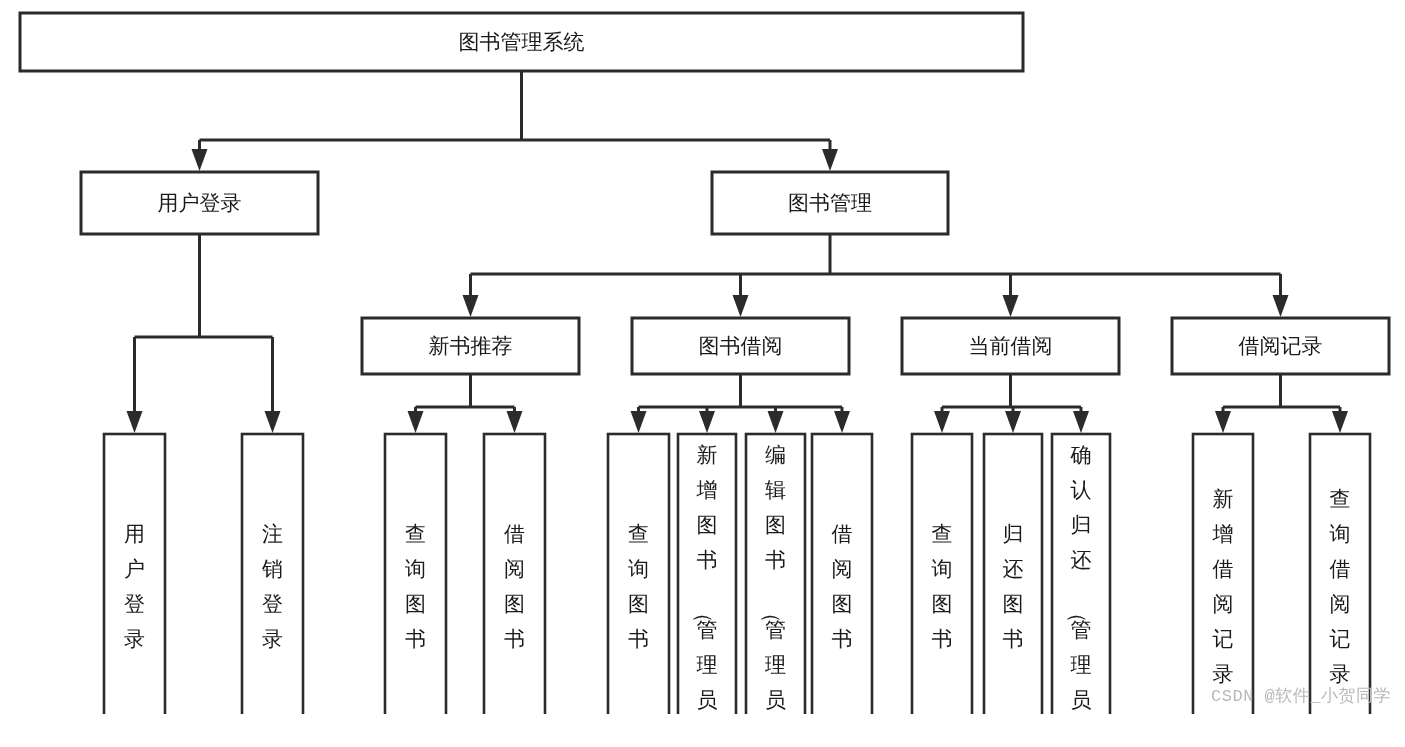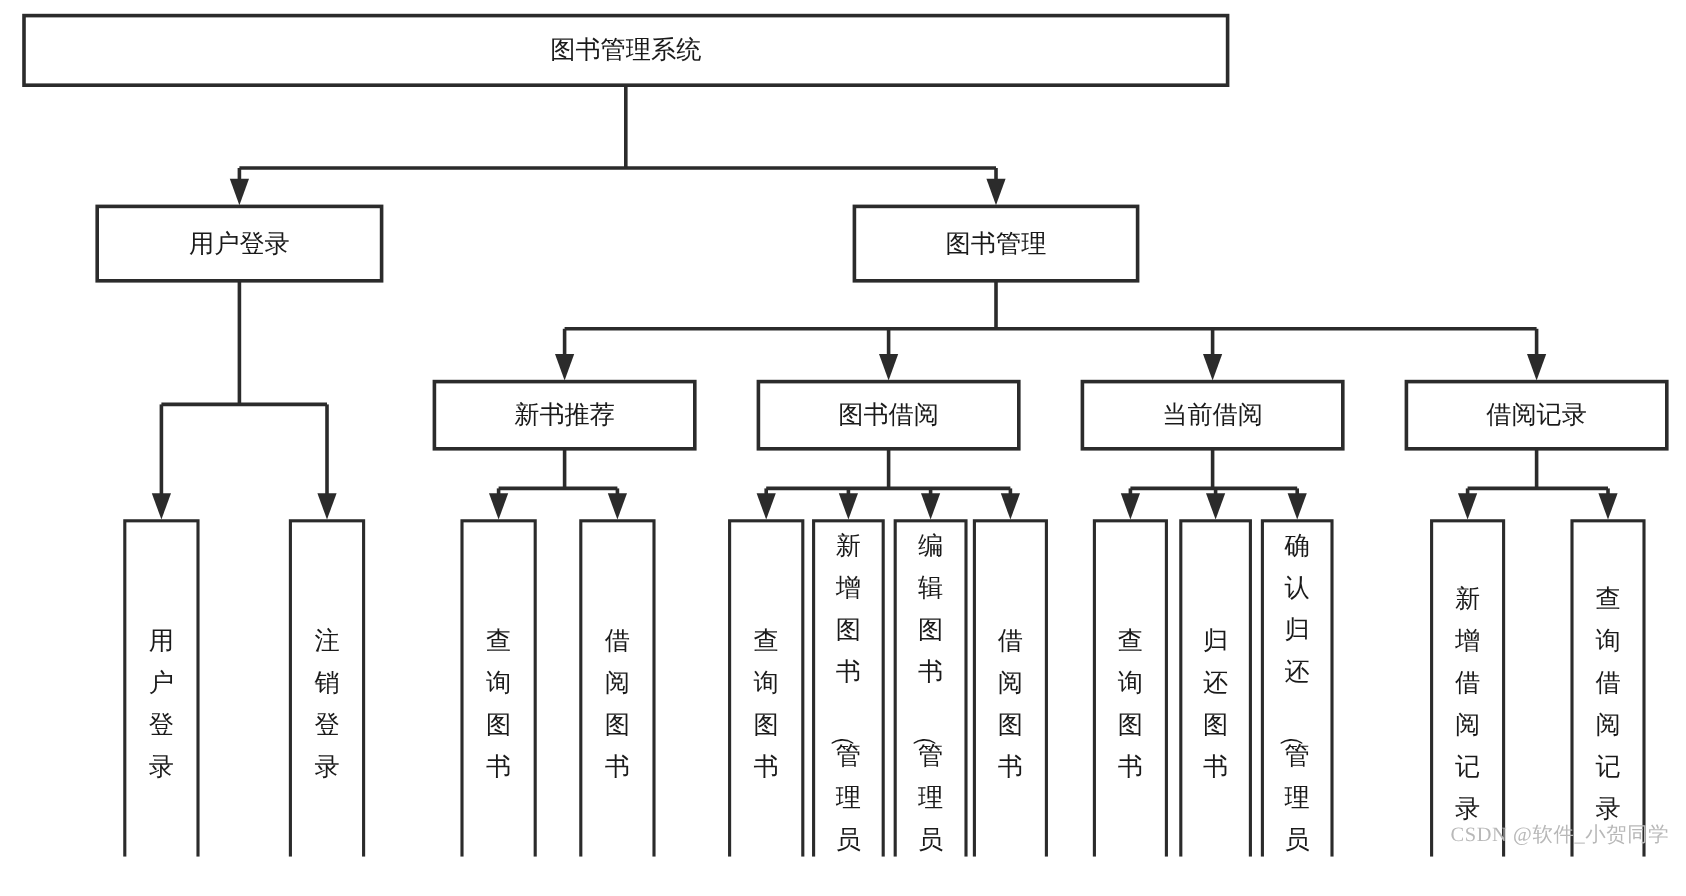--- a/index.html
+++ b/index.html
@@ -56,21 +56,21 @@
     font-family: "DejaVu Sans", "Liberation Sans", sans-serif;
     font-size: 21px;
     fill: #1a1a1a;
     text-anchor: middle;
     white-space: pre;
   }
   .watermark-text {
     position: absolute;
     right: 14px;
     bottom: 7px;
-    font-family: Liberation Serif, serif;
+    font-family: Liberation Mono, monospace;
     font-size: 17px;
     color: #b8b8b8;
     letter-spacing: 0.5px;
     user-select: none;
     pointer-events: none;
   }
 </style>
 </head>
 <body>
 

